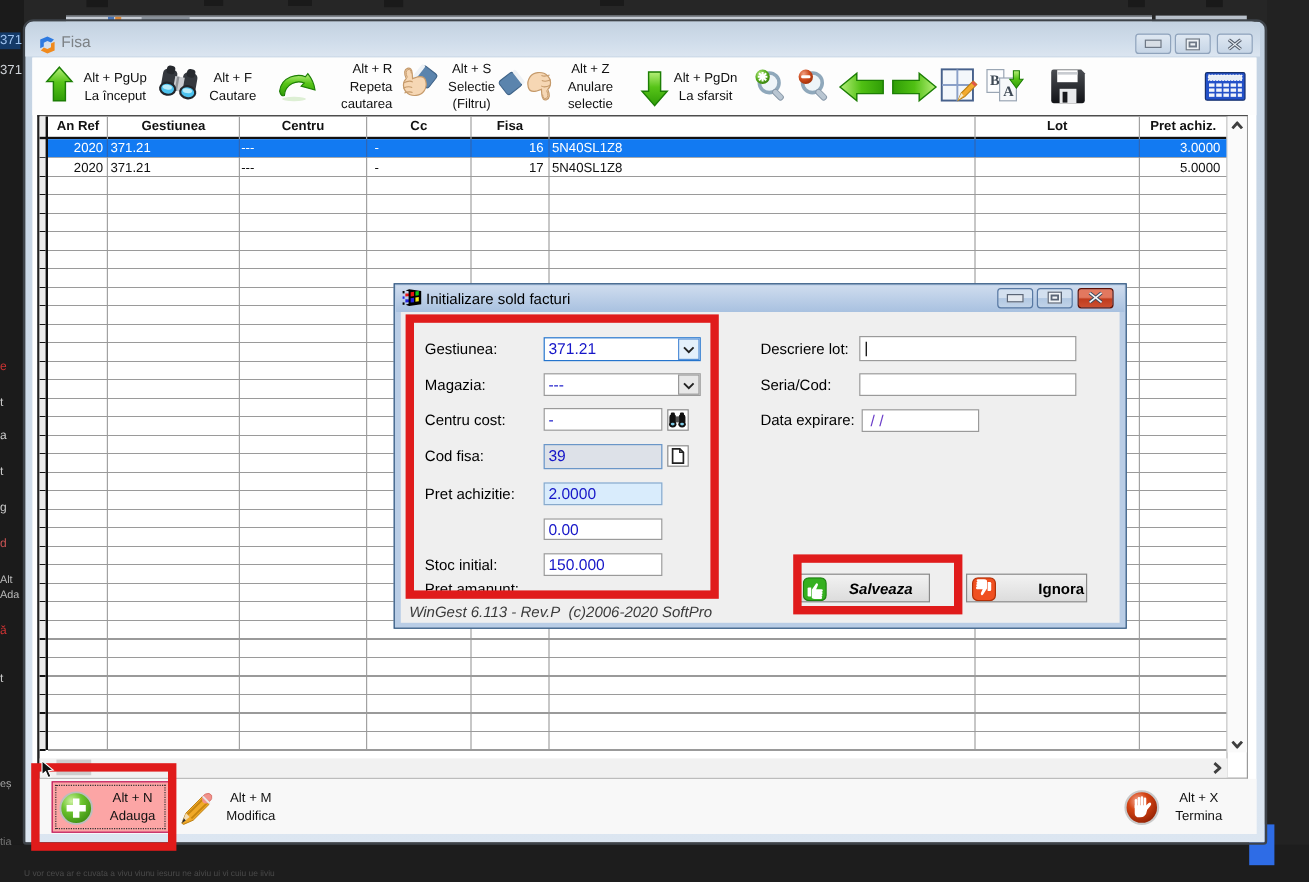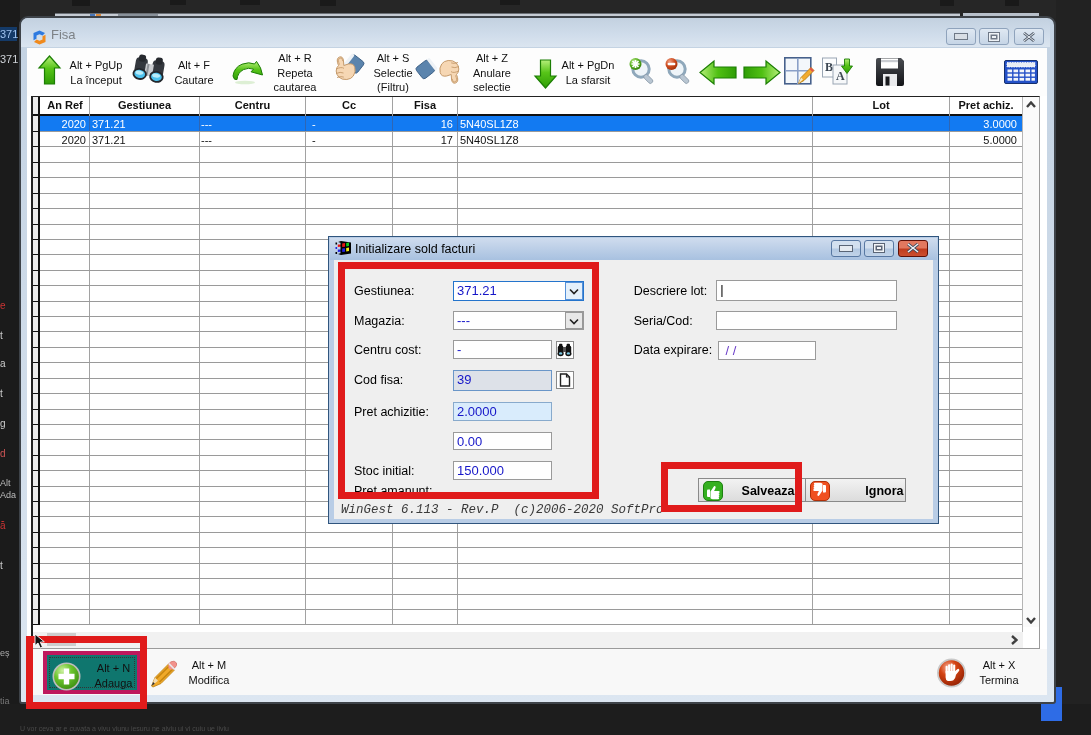--- a/index.html
+++ b/index.html
@@ -219,21 +219,21 @@
             <rect x="3.5" y="17.9" width="4.6" height="2.8"></rect>
               <rect x="9.5" y="17.9" width="4.6" height="2.8"></rect>
               <rect x="15.5" y="17.9" width="4.6" height="2.8"></rect>
               <rect x="21.5" y="17.9" width="4.6" height="2.8"></rect>
               <rect x="27.5" y="17.9" width="3.4" height="2.8"></rect>
           </g>
         </g>
       </svg>
       <div class="lbl" style="left:37px;top:10px;width:64px;">Alt + PgUp<br>La început</div>
       <div class="lbl" style="left:139px;top:10px;width:56px;">Alt + F<br>Cautare</div>
-      <div class="lbl" style="left:236px;top:3px;width:64px;">Alt + R<br>Repeta<br>cautarea</div>
+      <div class="lbl" style="left:236px;top:3px;width:64px;text-align:right;">Alt + R<br>Repeta<br>cautarea</div>
       <div class="lbl" style="left:334px;top:3px;width:64px;">Alt + S<br>Selectie<br>(Filtru)</div>
       <div class="lbl" style="left:433px;top:3px;width:64px;">Alt + Z<br>Anulare<br>selectie</div>
       <div class="lbl" style="left:527px;top:10px;width:68px;">Alt + PgDn<br>La sfarsit</div>
     </div>
 
     <div class="abs" id="table" style="left:4px;top:48px;width:1009px;height:553px;border:1px solid #9a9a9a;border-left:2px solid #222;border-top:1px solid #222;box-sizing:border-box;font-size:11px;color:#111;">
       <style>
         #table .vline{position:absolute;top:0;width:1px;background:#a2a2a2;height:528px;}
         #table .hcell{position:absolute;top:2px;height:14px;font-weight:bold;text-align:center;}
         #table .c{position:absolute;height:14px;line-height:14px;}
@@ -306,21 +306,21 @@
       <div class="abs" style="left:0;top:534.6px;width:990px;height:16px;background:#f1f1f1;">
         <div class="abs" style="left:14px;top:1px;width:29px;height:13px;background:#cdcdcd;"></div>
         <svg style="position:absolute;left:978px;top:3px;" width="7" height="10" viewBox="0 0 7 10">
             <path d="M1 1 L5.5 5 L1 9" fill="none" stroke="#3f3f3f" stroke-width="2.4"></path>
           </svg>
       </div>
     </div>
 
     <div class="abs" id="botbar" style="left:0;top:601px;width:1020px;height:46px;background:#f8f8f8;font-size:11px;color:#111;">
 
-      <div class="abs" style="left:15.5px;top:2px;width:98px;height:43px;background:#0f766e;border:4px solid #be185d;box-sizing:border-box;">
+      <div class="abs" style="left:15.5px;top:2px;width:98px;height:43px;background:#fca5a5;border:1px solid #be185d;box-sizing:border-box;">
         <div class="abs" style="left:2px;top:2px;right:2px;bottom:2px;border:1px dotted #333;"></div>
         <svg class="abs" style="left:5px;top:7px;" width="29" height="29" viewBox="0 0 29 29">
           <defs>
               <radialGradient id="gadd" cx="35%" cy="28%" r="75%">
             <stop offset="0" stop-color="#cdf2a0"></stop>
                 <stop offset="45%" stop-color="#6cc42e"></stop>
                 <stop offset="100%" stop-color="#3d9012"></stop>
           </radialGradient>
             </defs>
           <circle cx="14.5" cy="14.5" r="13.2" fill="url(#gadd)" stroke="#bdbdbd" stroke-width="1.6"></circle>
@@ -451,23 +451,23 @@
   <div class="lab" style="left:25px;top:227px;">Stoc initial:</div>
   <div class="fld r" style="left:124px;top:224px;width:99px;height:18.5px;">150.000</div>
 
   <div class="lab" style="left:304.7px;top:47px;">Descriere lot:</div>
   <div class="fld" style="left:387.3px;top:43px;width:181px;height:20.5px;"><span style="color:#000;">|</span></div>
   <div class="lab" style="left:304.7px;top:76.5px;">Seria/Cod:</div>
   <div class="fld" style="left:387.3px;top:74.2px;width:181px;height:19px;"></div>
   <div class="lab" style="left:304.7px;top:106px;">Data expirare:</div>
   <div class="fld" style="left:388.8px;top:103.8px;width:98px;height:19px;color:#6a3cc8;">&nbsp;/ /</div>
 
-  <div class="abs" style="left:12px;top:266px;font-family:Liberation Mono, monospace;font-style:italic;font-size:12.5px;color:#3a3a3a;">WinGest 6.113 - Rev.P&nbsp;&nbsp;(c)2006-2020 SoftPro</div>
-
-  <div class="pbtn" style="left:369px;top:241.4px;width:111px;">
+  <div class="abs" style="left:12px;top:266px;font-family:Liberation Sans, sans-serif;font-style:italic;font-size:12.5px;color:#3a3a3a;">WinGest 6.113 - Rev.P&nbsp;&nbsp;(c)2006-2020 SoftPro</div>
+
+  <div class="pbtn" style="left:335px;top:241.4px;width:111px;font-style:italic;">
     <svg style="position:absolute;left:4px;top:2px;" width="20" height="20" viewBox="0 0 20 20">
       <rect x="0.5" y="0.5" width="19" height="19" rx="4.5" fill="#35b020" stroke="#1d8010" stroke-width="1"></rect>
       <path d="M4 9.5 Q4 8.5 5 8.5 L7 8.5 L7 16 L5 16 Q4 16 4 15 Z" fill="#fff"></path>
       <path d="M7.5 10.5 l3-4.5 q.8-1.4 1.7-.8 q.9 .6 .2 2 l-1.3 2.8 l4.4 0 q1.2 0 1.2 1.1 q0 1.1-1.3 1.1 q1.1 0 1.1 1.05 q0 1.05-1.2 1.05 q1 0 1 1 q0 1-1.1 1 q.9 0 .9 .95 q0 .95-1.1 .95 l-5 0 q-1.5 0-2.5-.9 Z" fill="#fff"></path>
     </svg>
     <div style="position:absolute;left:30px;top:5px;width:78px;text-align:center;">Salveaza</div>
   </div>
   <div class="pbtn" style="left:475.5px;top:241.4px;width:101.3px;">
     <svg style="position:absolute;left:4px;top:2px;" width="20" height="20" viewBox="0 0 20 20">
       <rect x="0.5" y="0.5" width="19" height="19" rx="4.5" fill="#f05020" stroke="#b03008" stroke-width="1"></rect>

